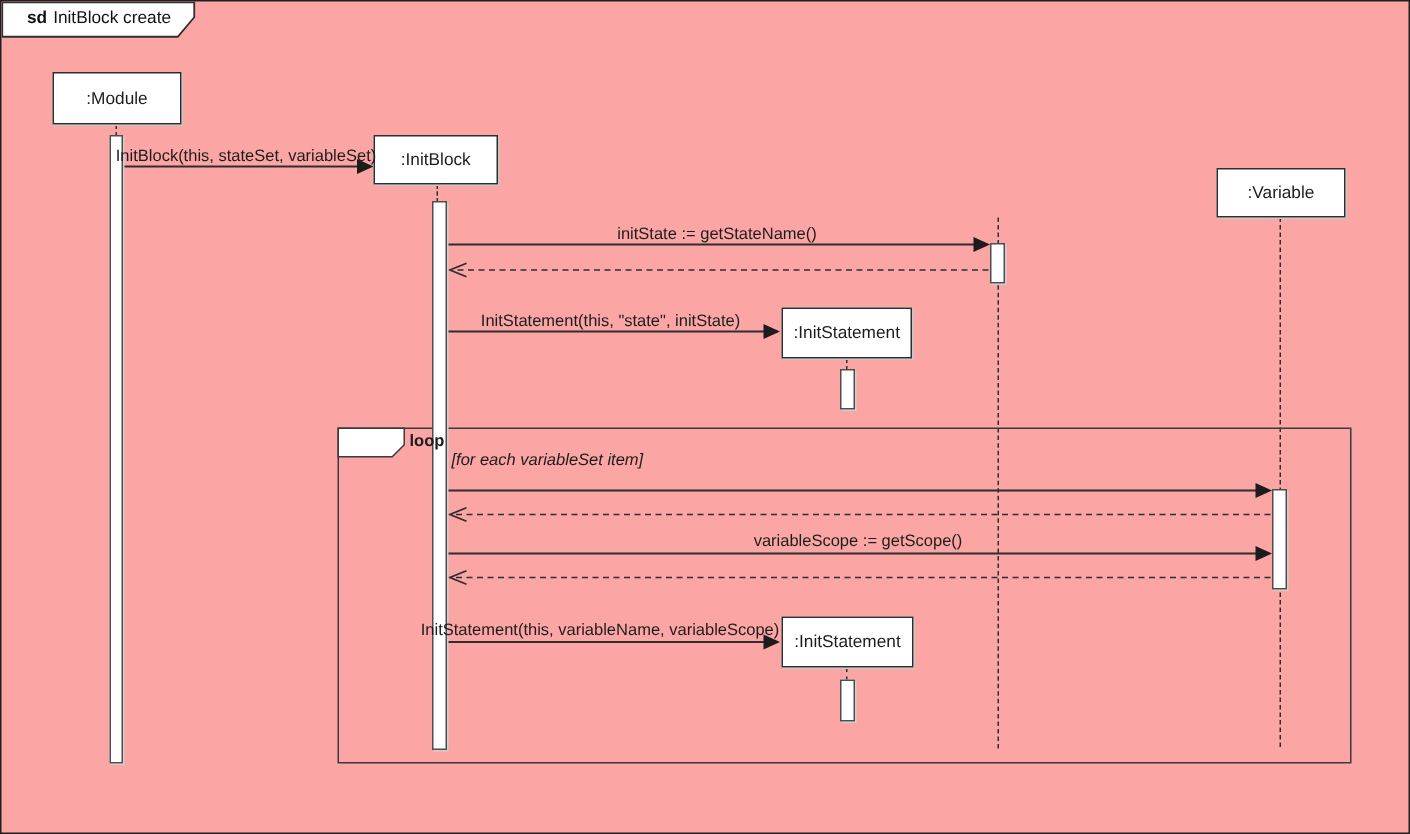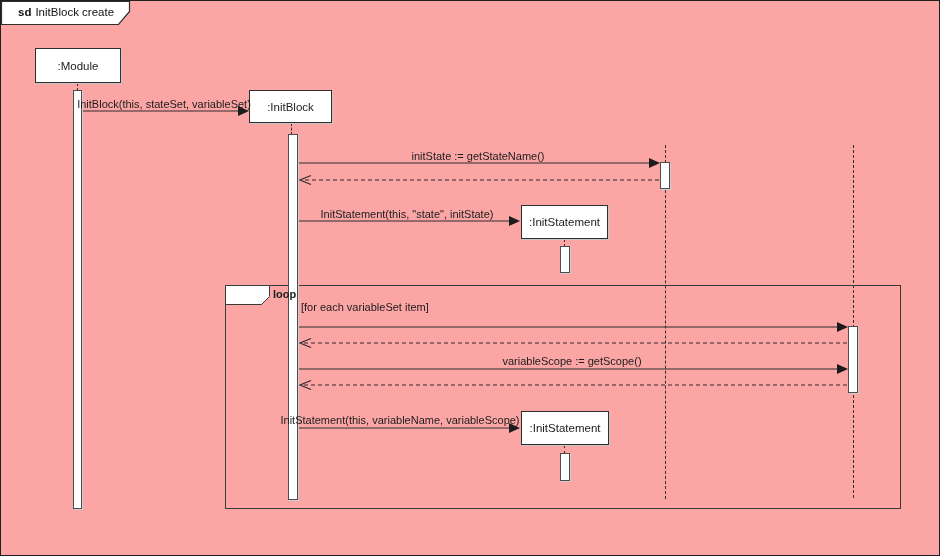--- a/index.html
+++ b/index.html
@@ -25,21 +25,21 @@
   .loop-rect {
     position:absolute; left:224px; top:284px; width:676px; height:224px;
     border:1px solid #3a3a3a; background:transparent;
   }
   .msg-label {
     position:absolute; font-size:11px; color:#1c1c1c; white-space:nowrap;
     transform:translateX(-50%);
   }
   .guard-label {
     position:absolute; left:300px; top:300px;
-    font-size:11px; color:#1c1c1c; white-space:nowrap;
+    font-size:11px; color:#1c1c1c; white-space:nowrap;font-style:italic;
   }
   .frame-title {
     position:absolute; left:17px; top:5px; font-size:11.5px; color:#111;
     white-space:nowrap;
   }
   .frame-title .kw { font-weight:bold; margin-right:4px; }
   .loop-operator {
     position:absolute; left:232px; top:287px; font-size:11px;
     font-weight:bold; color:#1c1c1c;padding-left:40px;
   }
@@ -97,20 +97,21 @@
 
   <div class="frame-title z6">
     <span class="kw">sd</span><span>InitBlock create</span>
   </div>
 
   <div class="loop-operator z6">loop</div>
   <div class="guard-label z6">[for each variableSet item]</div>
 
   <div class="head-box z5" style="left:34px;top:47px;width:86px;height:35px">:Module</div>
   <div class="head-box z5" style="left:248px;top:89px;width:83px;height:33px">:InitBlock</div>
+  <div class="head-box z5" style="left:810px;top:111px;width:86px;height:33px">:Variable</div>
   <div class="head-box z5" style="left:520px;top:204px;width:87px;height:34px">:InitStatement</div>
   <div class="head-box z5" style="left:520px;top:410px;width:88px;height:34px">:InitStatement</div>
 
   <div class="activation z4" style="left:72px;top:89px;width:9px;height:419px"></div>
   <div class="activation z4" style="left:287px;top:133px;width:10px;height:366px"></div>
   <div class="activation z4" style="left:659px;top:161px;width:10px;height:27px"></div>
   <div class="activation z4" style="left:847px;top:325px;width:10px;height:67px"></div>
   <div class="activation z4" style="left:559px;top:245px;width:10px;height:27px"></div>
   <div class="activation z4" style="left:559px;top:452px;width:10px;height:28px"></div>
 

